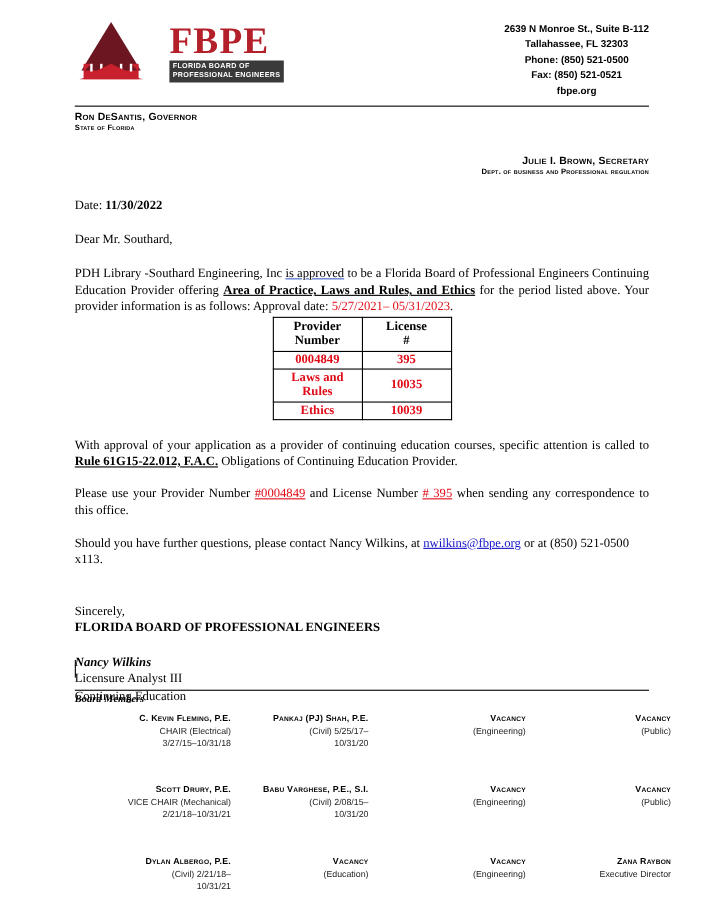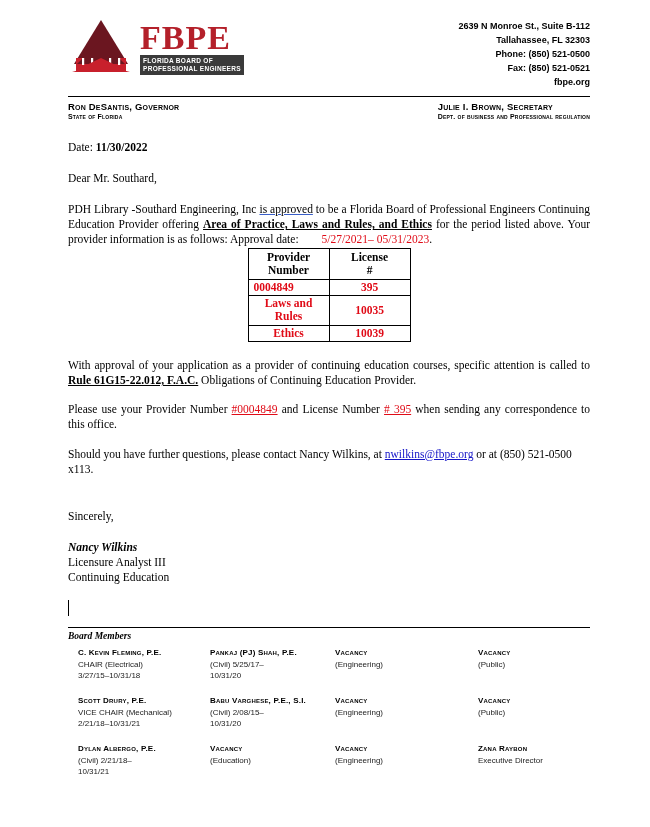--- a/index.html
+++ b/index.html
@@ -10,69 +10,69 @@
     color:#000;
     position:relative;
     overflow:hidden;
   }
   .page { position:relative; width:650px; height:827px; padding:0; box-sizing:border-box; }
 
   
   .header { position:relative; padding:18px 60px 0 68px; }
   .header-row { display:flex; justify-content:space-between; align-items:flex-start; }
 
-  .logo-block { display:flex; align-items:flex-start; gap:6px;justify-content:center; }
+  .logo-block { display:flex; align-items:flex-start; gap:20px;justify-content:center; }
   .logo-mark { width:66px; height:60px; flex:none; }
   .logo-text { padding-top:4px; }
   .logo-fbpe {
     font-family:"Liberation Serif", serif;
     font-size:34px; font-weight:bold; letter-spacing:1px;
     color:#B4202A; line-height:0.95;
   }
   .logo-sub {
     background:#3A3A3A; color:#ffffff;
     font-family:"Liberation Sans", sans-serif;
     font-size:6.5px; font-weight:bold; letter-spacing:0.3px;
     padding:1.5px 3px 2px 3px; line-height:1.25;
     display:inline-block; margin-top:1px;
   }
 
   .addr {
-    text-align:right;
+    text-align:center;
     font-family:"Liberation Sans", sans-serif;
     font-size:9px; font-weight:bold; line-height:1.55;
     color:#000; padding-top:2px;
   }
 
   .hrule { border:0; border-top:1.5px solid #000; margin:6px 60px 0 68px; }
 
   .officers { display:flex; justify-content:space-between; padding:4px 60px 0 68px; }
   .officer { }
-  .officer.right { text-align:left; }
+  .officer.right { text-align:right;margin-top:40px; }
   .officer-name {
     font-family:"Liberation Sans", sans-serif;
     font-weight:bold; font-size:9.5px;
     font-variant:small-caps; letter-spacing:0.2px;
   }
   .officer-org {
     font-family:"Liberation Sans", sans-serif;
     font-weight:bold; font-size:7px;
     font-variant:small-caps; letter-spacing:0.2px; margin-top:1px;
   }
 
   
   .body { padding:0 60px 0 68px; font-size:11.5px; line-height:1.32; }
   .body p { margin:0; }
   .sp-14 { height:14px; }
   .sp-16 { height:16px; }
   .sp-20 { height:20px; }
 
   .b { font-weight:bold; }
   .u { text-decoration:underline; }
-  .red { color:#E00B17;margin-left:20px; }
+  .red { color:#E00B17; }
   .red-u { color:#E00B17; text-decoration:underline; }
   .link { color:#1414C8; text-decoration:underline; }
   .blue-u { text-decoration:underline; text-decoration-color:#3A5FC8; }
   .just { text-align:justify; }
 
   
   .table-wrap { display:flex; justify-content:center; margin-top:0; }
   table.info {
     border-collapse:collapse;
     font-size:11.5px;
@@ -81,21 +81,21 @@
   }
   table.info td, table.info th {
     border:1.2px solid #000;
     padding:1px 5px;
     font-weight:bold;
     line-height:1.15;
   }
   table.info th { text-align:center; padding:2px 4px; }
   td.col-a { width:98px; }
   td.col-b { width:65px; }
-  td.center { text-align:left; }
+  td.center { text-align:center; }
   td.left { text-align:center; }
   .cellred { color:#E00B17; }
 
   
   .sig-name { font-weight:bold; font-style:italic; }
 
   
   .caret {
     position:absolute; left:68px; top:600px;
     width:1px; height:16px; background:#000;
@@ -103,21 +103,22 @@
   .bm-rule { border:0; border-top:1px solid #000; margin:0 60px 0 68px; }
   .bm-title {
     font-family:Liberation Serif, serif;
     font-weight:bold; font-style:italic; font-size:9.5px;
     padding:3px 0 0 68px;
   }
   .bm-grid {
     display:grid;
     grid-template-columns:132px 125px 143px auto;
     padding:7px 40px 0 78px;
-    row-gap:15px;
+    row-gap:32px;
+    text-align:right;
   }
   .bm-cell { font-family:"Liberation Sans", sans-serif; }
   .bm-name {
     font-size:8px; font-weight:bold;
     font-variant:small-caps; letter-spacing:0.2px;
     line-height:1.35;
   }
   .bm-line {
     font-size:8px; line-height:1.38; color:#222;
   }
@@ -240,20 +241,21 @@
     <p>
       <span>Should you have further questions, please contact Nancy Wilkins, at </span><span class="link">nwilkins@fbpe.org</span><span> or at (850) 521-0500 x113.</span>
     </p>
 
     <div class="sp-16"></div>
 
 
     <div class="sp-16"></div>
 
     <p>Sincerely,</p>
+    <p class="b">FLORIDA BOARD OF PROFESSIONAL ENGINEERS</p>
 
     <div class="sp-16"></div>
 
     <p class="sig-name">Nancy Wilkins</p>
     <p>Licensure Analyst III</p>
     <p>Continuing Education</p>
 
   </div>
 
   <div class="caret"></div>

